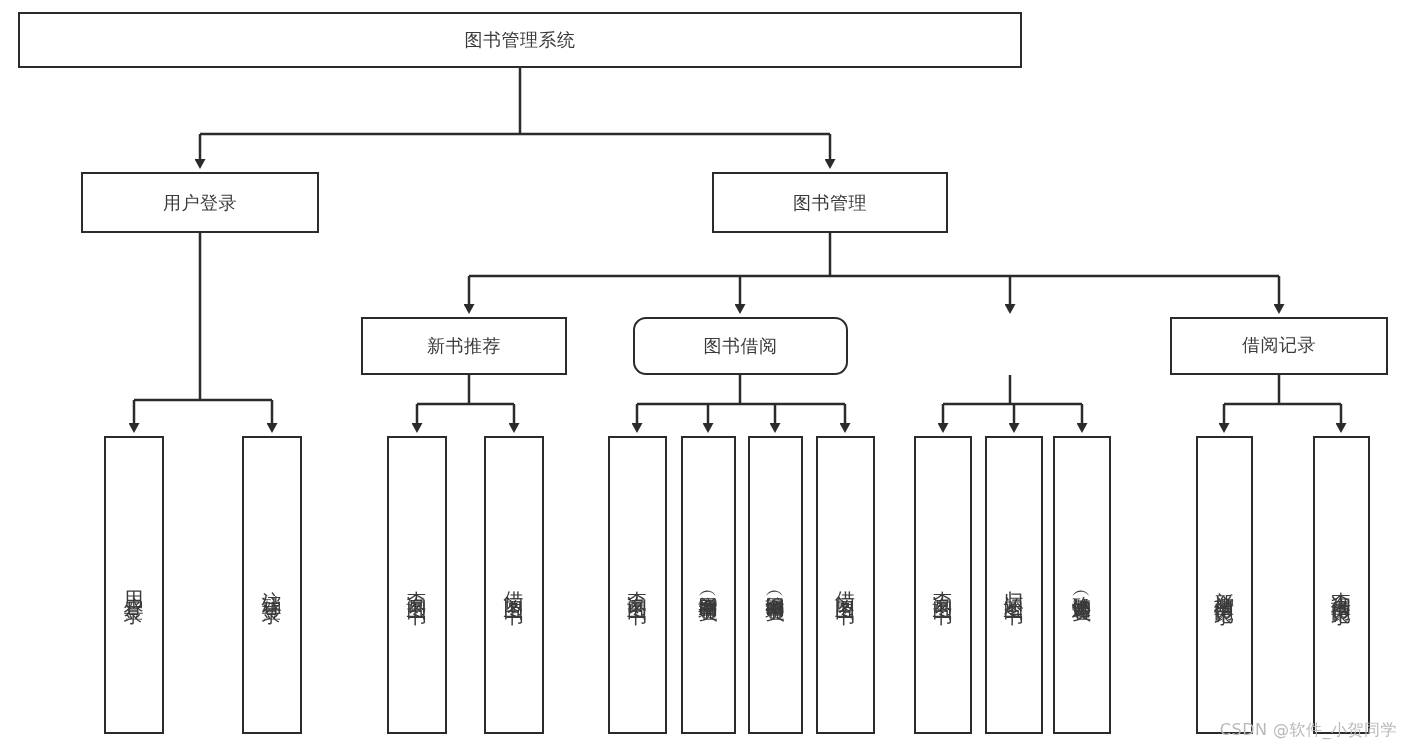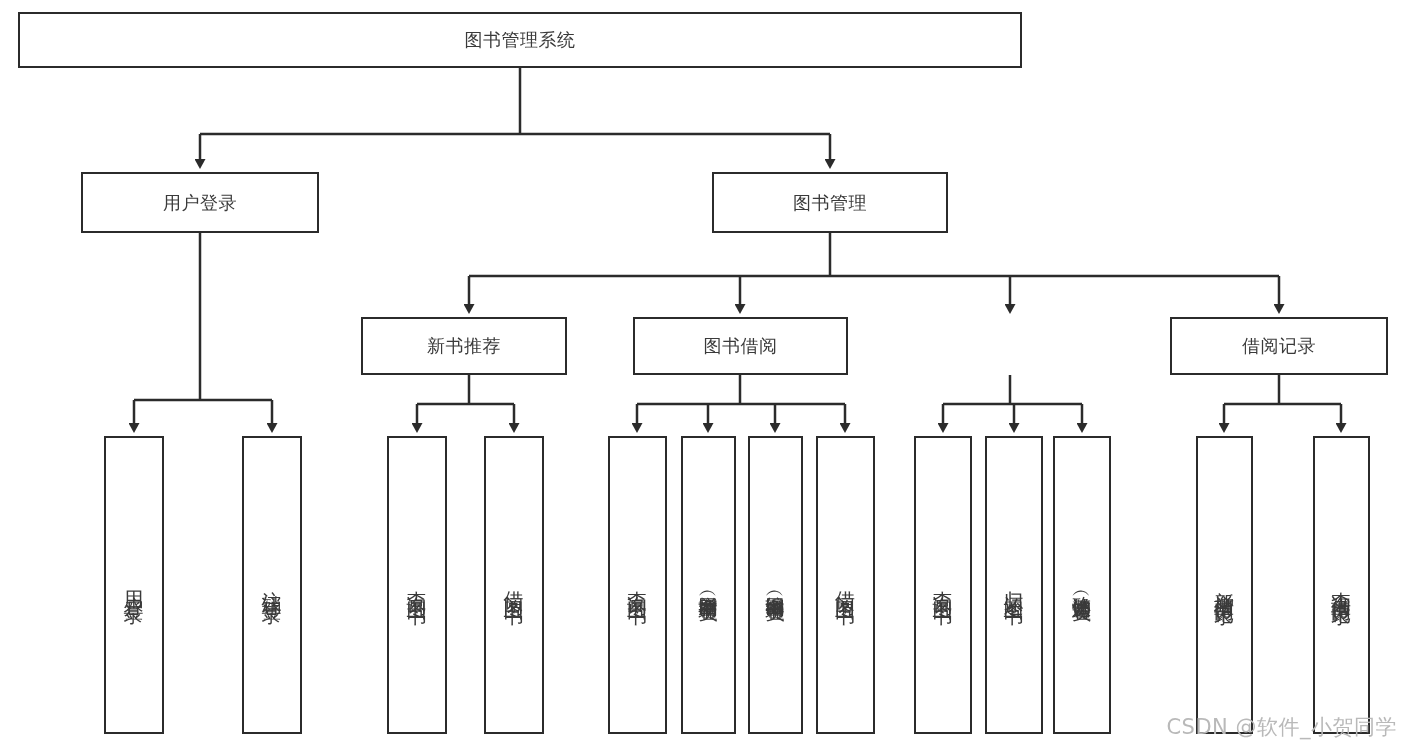--- a/index.html
+++ b/index.html
@@ -52,21 +52,21 @@
     padding: 4px 0;
     white-space: nowrap;
   }
   .node-label {
     display: block;
   }
   .watermark {
     position: absolute;
     right: 8px;
     bottom: 6px;
-    font-size: 21px;
+    font-size: 16px;
     color: #b9b9b9;
     letter-spacing: 0.5px;
     user-select: none;
     white-space: nowrap;
   }
 </style>
 </head>
 <body>
 
 <div id="diagram-root">
@@ -142,24 +142,24 @@
   <div class="node-box horizontal" style="left:81px; top:172px; width:238px; height:61px;">
     <span class="node-label">用户登录</span>
   </div>
   <div class="node-box horizontal" style="left:712px; top:172px; width:236px; height:61px;">
     <span class="node-label">图书管理</span>
   </div>
 
   <div class="node-box horizontal" style="left:361px; top:317px; width:206px; height:58px;">
     <span class="node-label">新书推荐</span>
   </div>
-  <div class="node-box horizontal" style="left:633px; top:317px; width:215px; height:58px;">
+  <div class="node-box horizontal" style="left:633px; top:317px; width:215px; height:58px;border-radius:13px;">
     <span class="node-label">图书借阅</span>
   </div>
-  <div class="node-box horizontal" style="left:1170px; top:317px; width:218px; height:58px;">
+  <div class="node-box horizontal" style="left:1170px; top:317px; width:218px; height:58px;font-family:Liberation Serif, serif;">
     <span class="node-label">借阅记录</span>
   </div>
 
   <div class="node-box vertical" style="left:104px; top:436px; width:60px; height:298px;">
     <span class="node-label">用户登录</span>
   </div>
   <div class="node-box vertical" style="left:242px; top:436px; width:60px; height:298px;">
     <span class="node-label">注销登录</span>
   </div>
   <div class="node-box vertical" style="left:387px; top:436px; width:60px; height:298px;">

